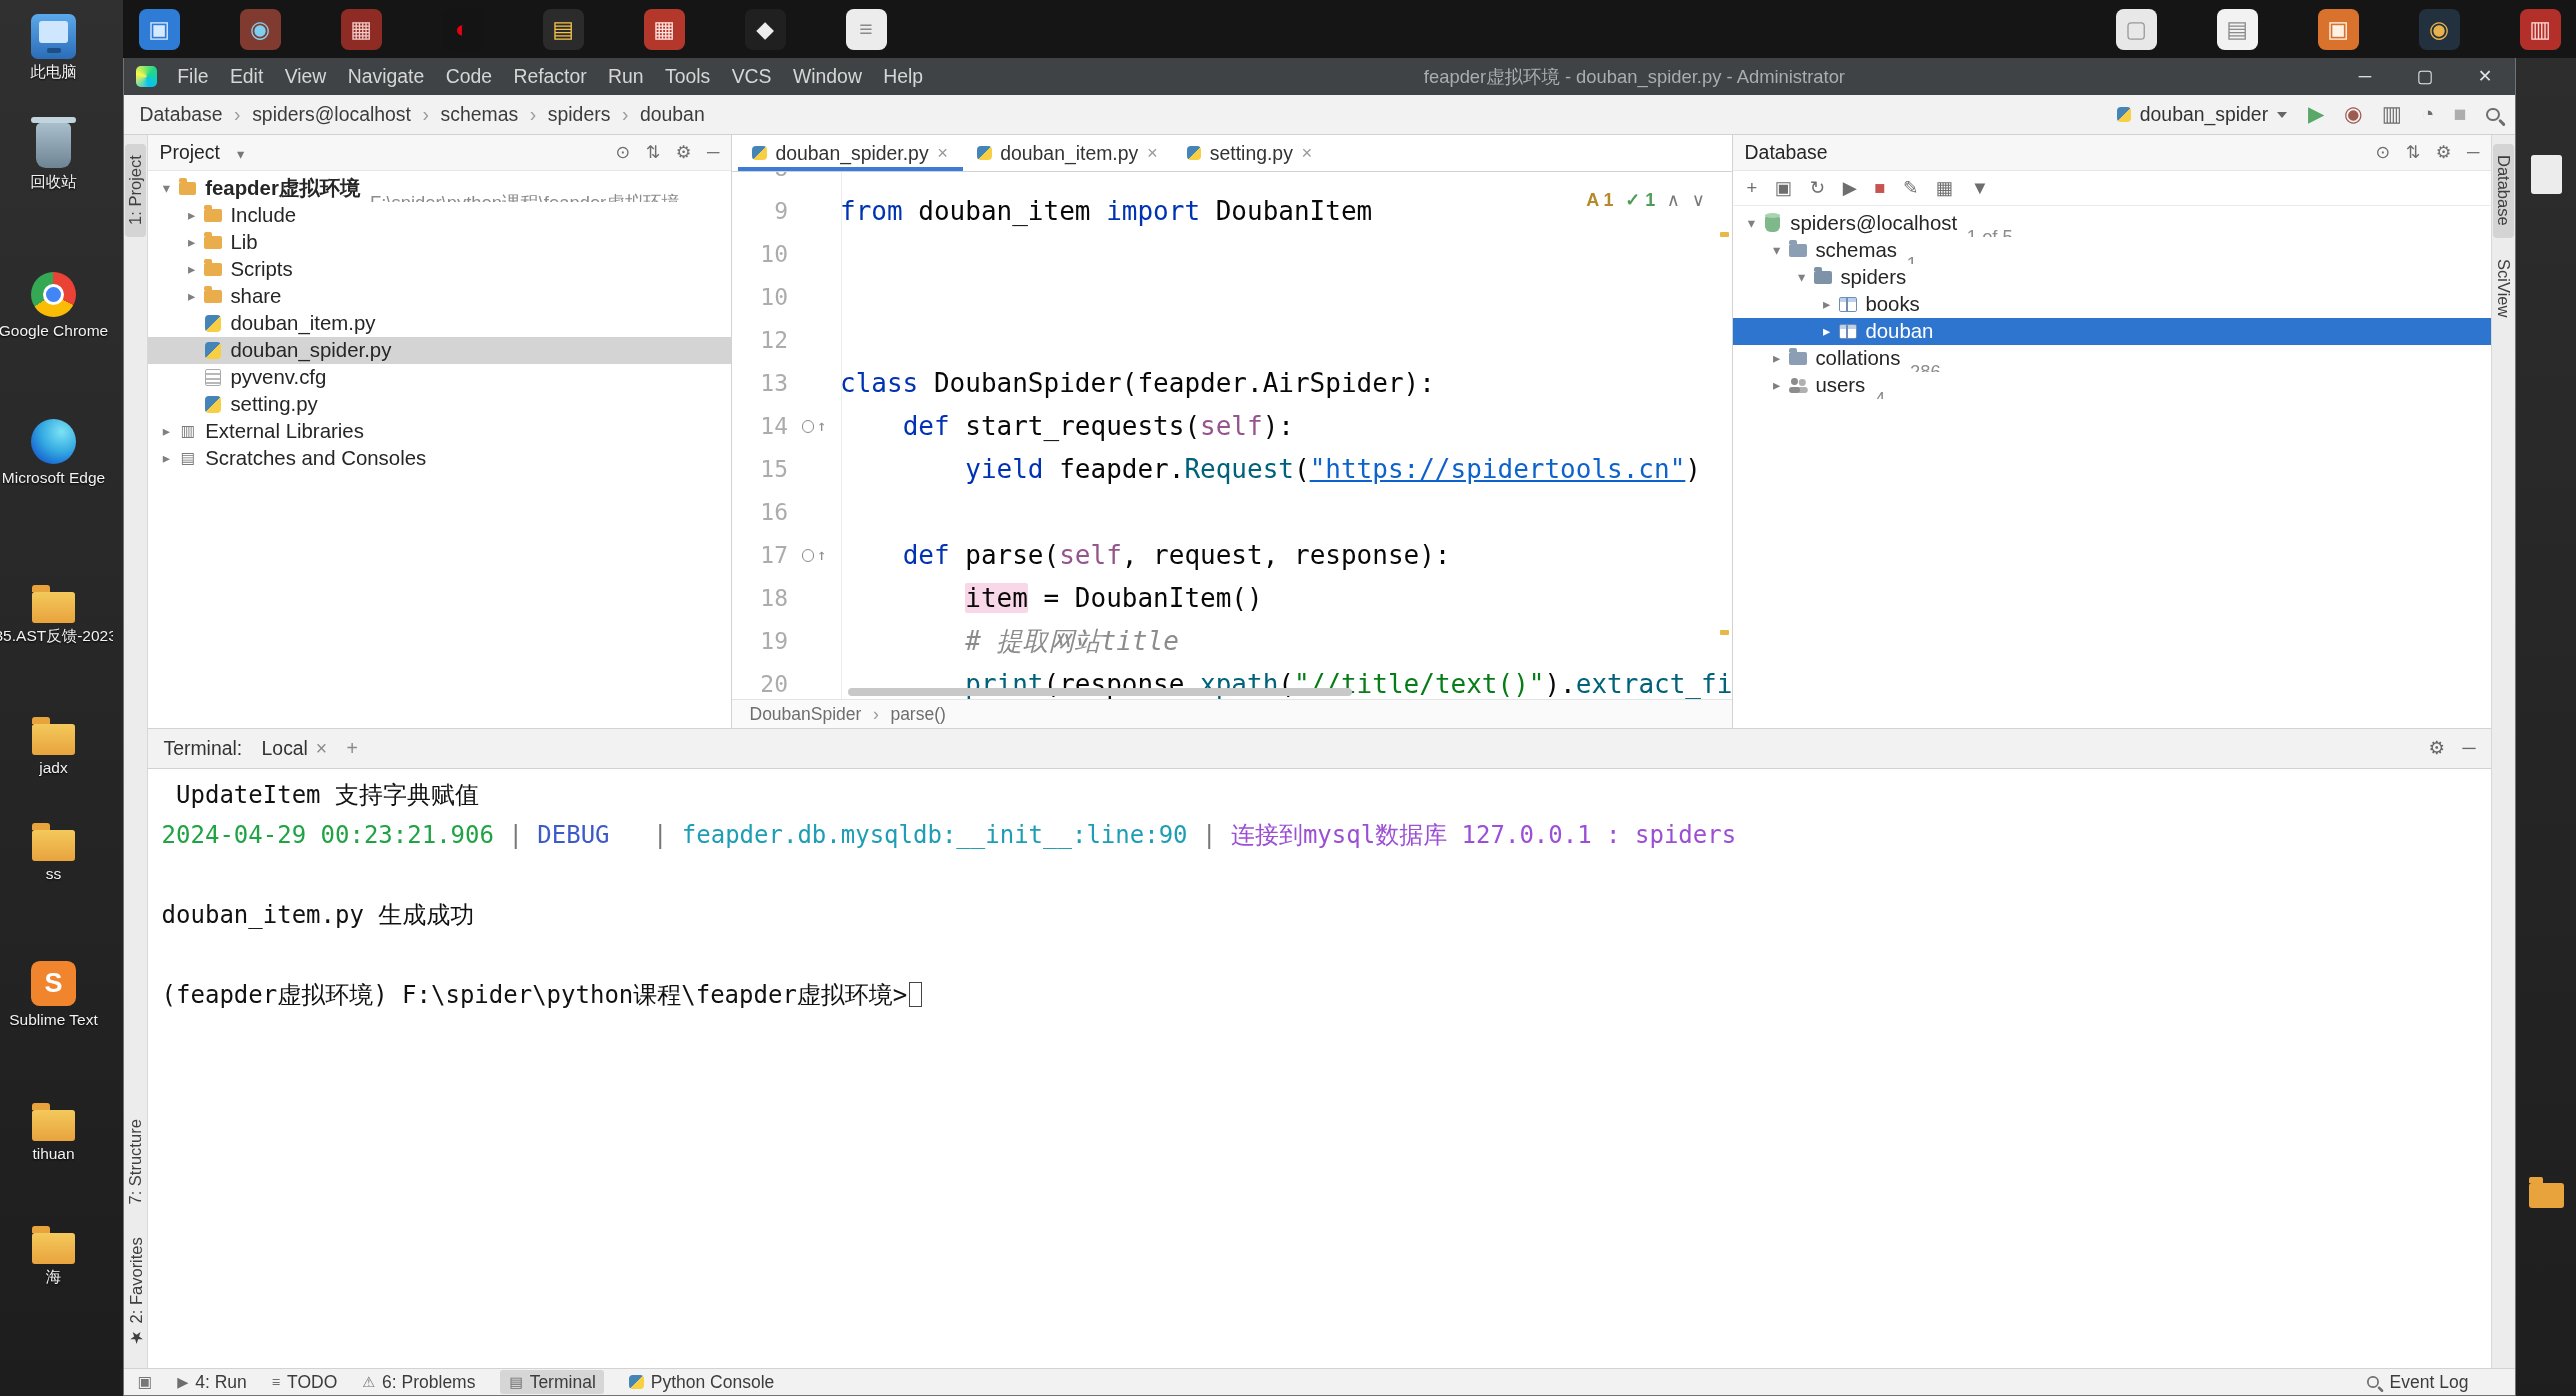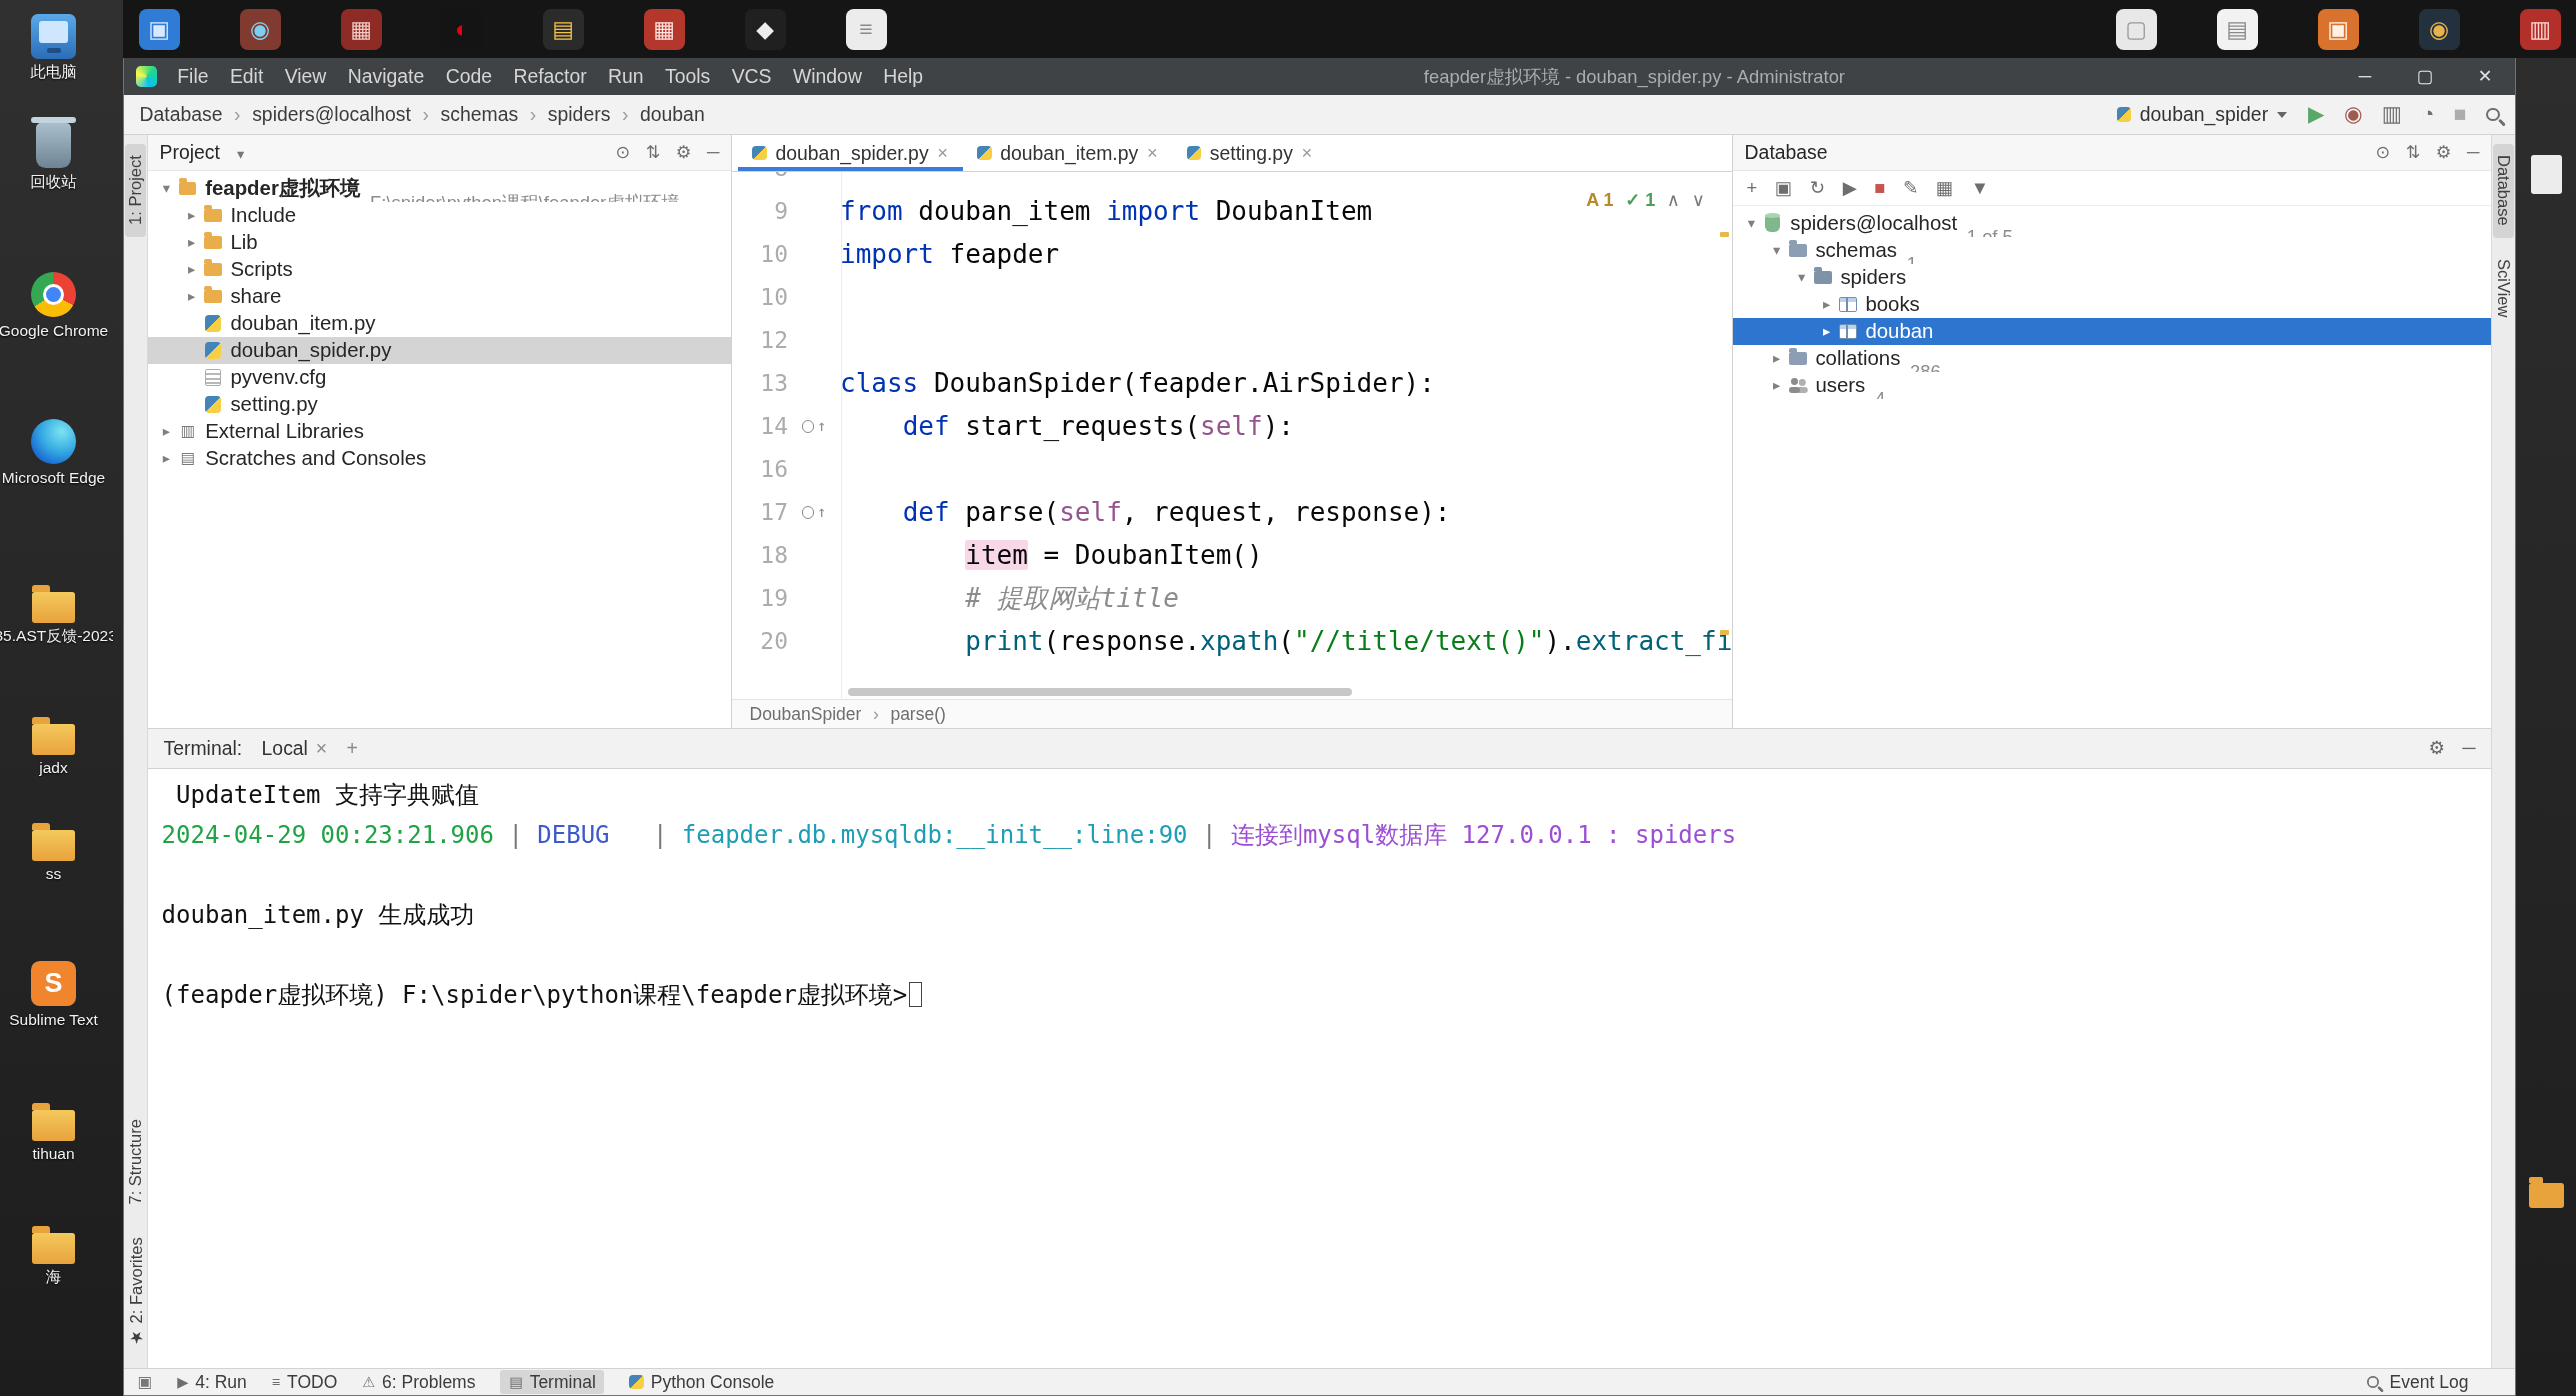--- a/index.html
+++ b/index.html
@@ -433,21 +433,20 @@
                     <span class="ct"><span class="sg-s">"""</span></span>
                   </div>
                   <div class="cl">
                     <span class="gnum">9</span>
                     <span class="gico"></span>
                     <span class="ct"><span class="sg-k">from</span><span class="sg-t"> douban_item </span><span class="sg-k">import</span><span class="sg-t"> DoubanItem</span></span>
                   </div>
                   <div class="cl">
                     <span class="gnum">10</span>
                     <span class="gico"></span>
-                    <span class="ct"><span class="sg-k">import</span><span class="sg-t"> feapder</span></span>
                   </div>
                   <div class="cl">
                     <span class="gnum">10</span>
                     <span class="gico"></span>
                     <span class="ct"></span>
                   </div>
                   <div class="cl">
                     <span class="gnum">12</span>
                     <span class="gico"></span>
                     <span class="ct"></span>
@@ -457,20 +456,25 @@
                     <span class="gico"></span>
                     <span class="ct"><span class="sg-k">class</span><span class="sg-t"> DoubanSpider(feapder.AirSpider):</span></span>
                   </div>
                   <div class="cl">
                     <span class="gnum">14</span>
                     <span class="gico">
                       <span class="ov-circ"></span>
                       <span class="ov-up">↑</span>
                     </span>
                     <span class="ct"><span class="sg-t">    </span><span class="sg-k">def</span><span class="sg-t"> start_requests(</span><span class="sg-slf">self</span><span class="sg-t">):</span></span>
+                  </div>
+                  <div class="cl">
+                    <span class="gnum">15</span>
+                    <span class="gico"></span>
+                    <span class="ct"><span class="sg-t">        </span><span class="sg-k">yield</span><span class="sg-t"> feapder.</span><span class="sg-f">Request</span><span class="sg-t">(</span><span class="sg-u">"https://spidertools.cn"</span><span class="sg-t">)</span></span>
                   </div>
                   <div class="cl">
                     <span class="gnum">16</span>
                     <span class="gico"></span>
                     <span class="ct"></span>
                   </div>
                   <div class="cl">
                     <span class="gnum">17</span>
                     <span class="gico">
                       <span class="ov-circ"></span>

